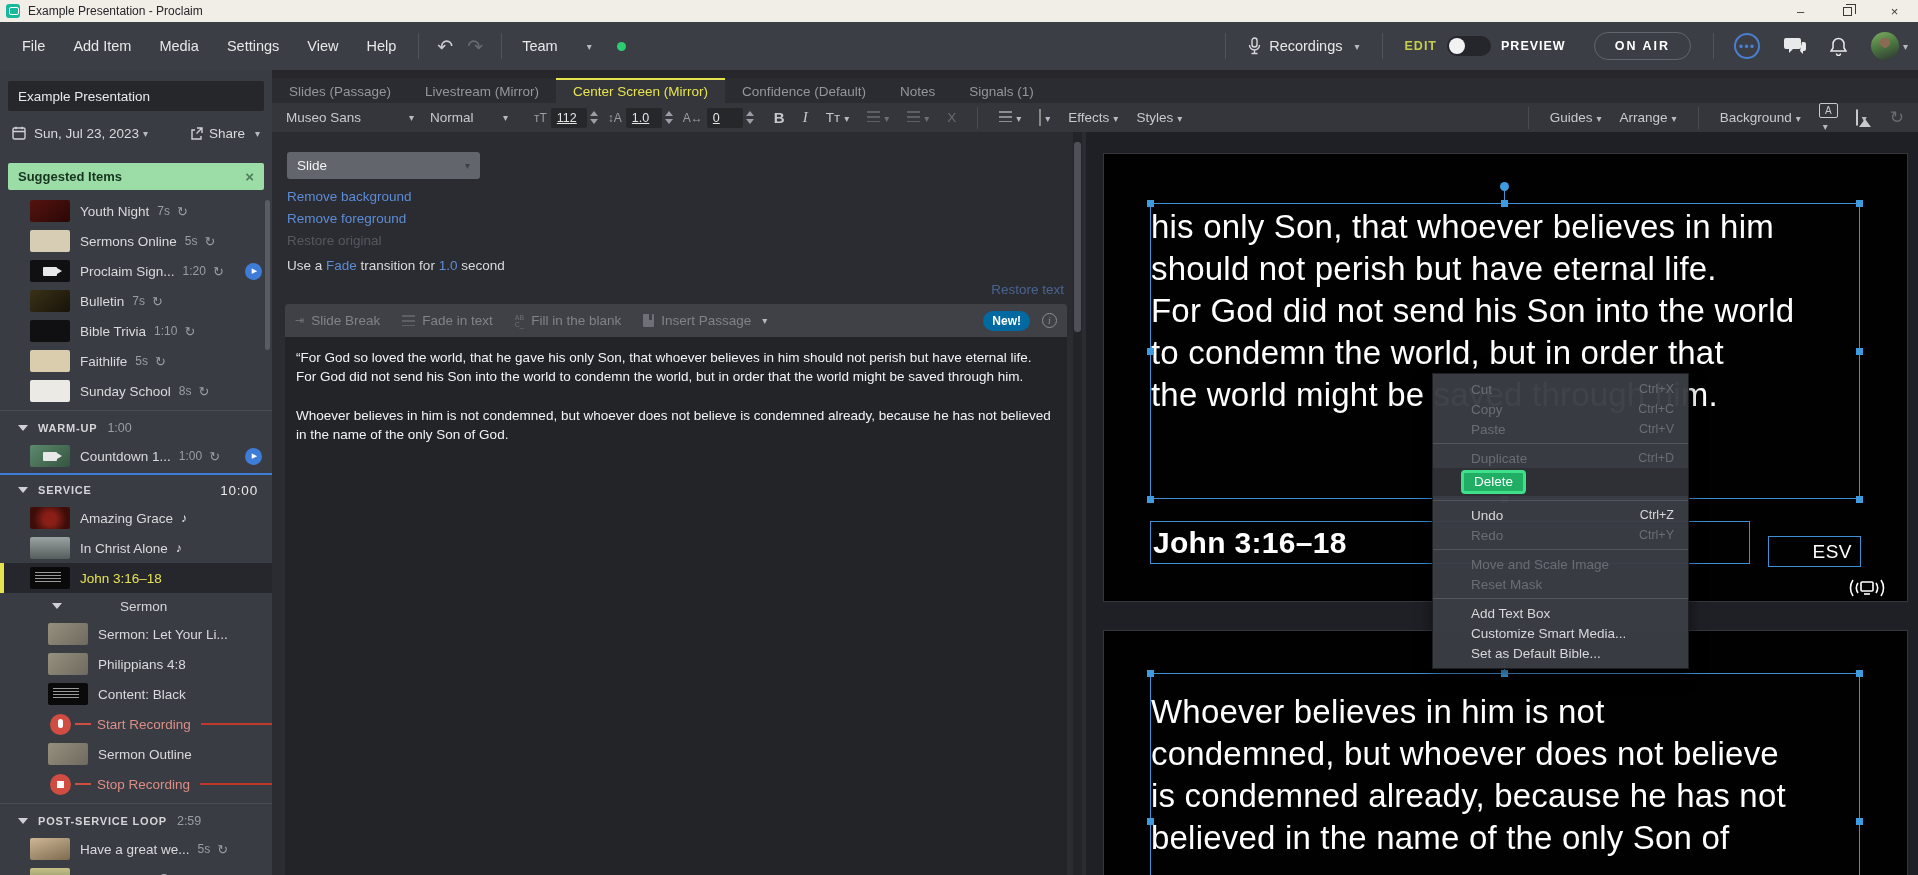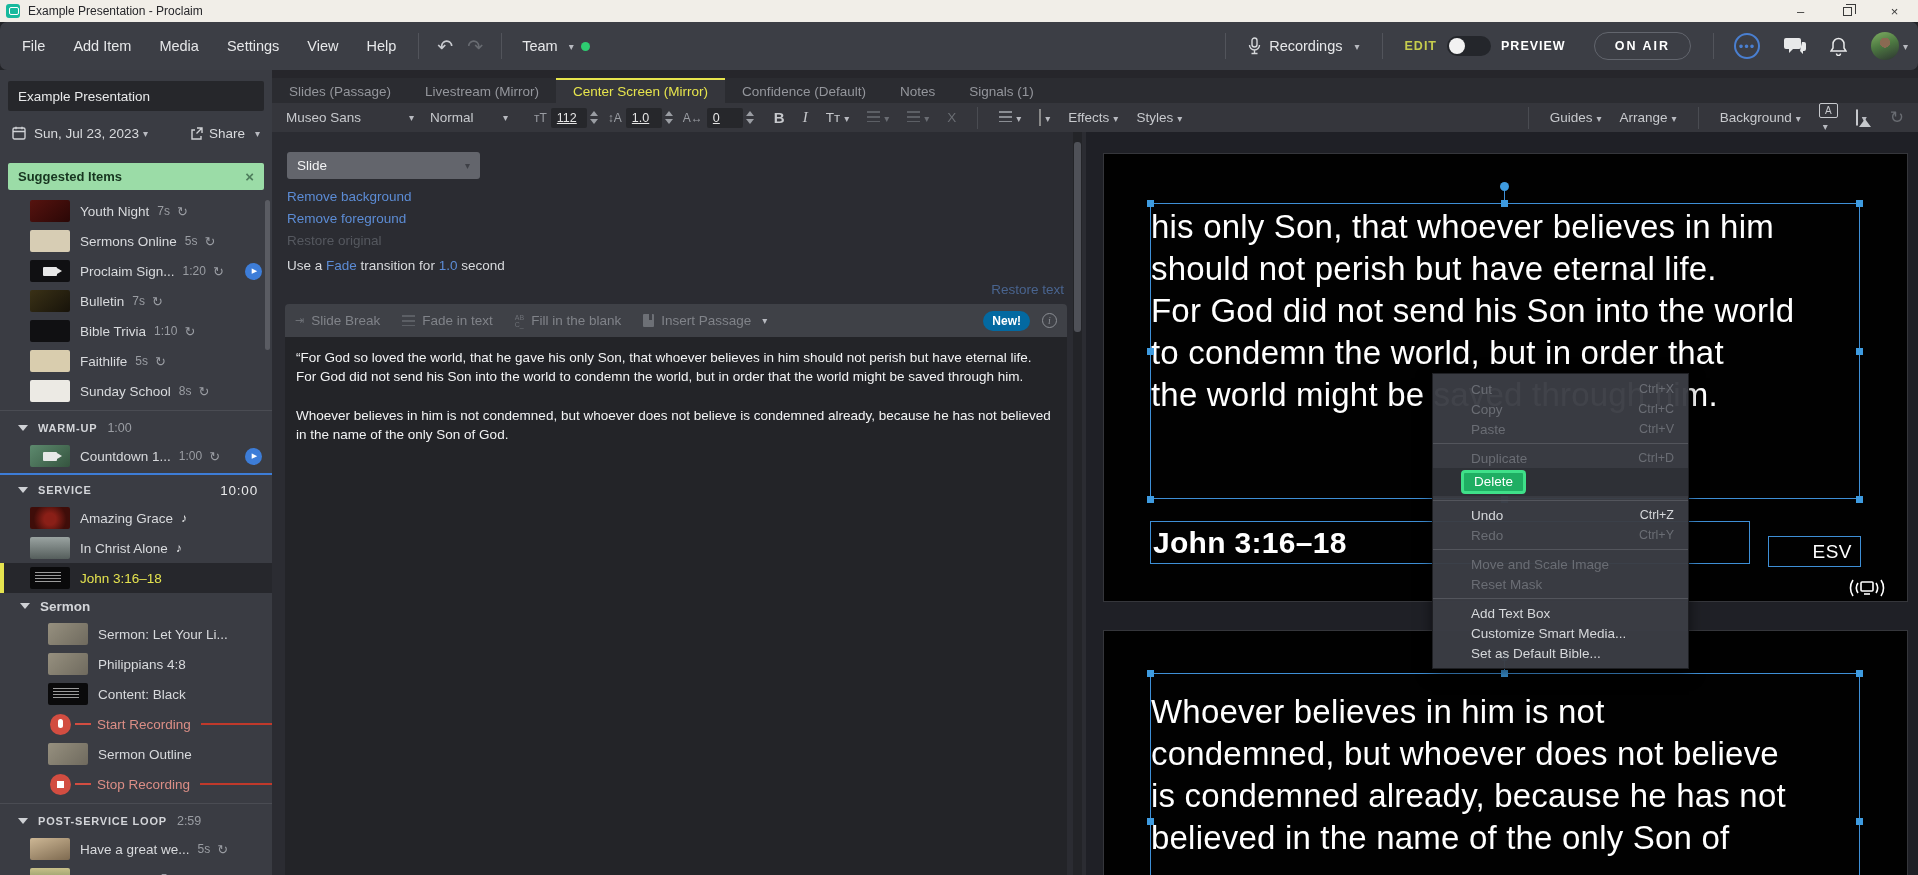--- a/index.html
+++ b/index.html
@@ -15,25 +15,25 @@
               border:1.4px solid #fff; border-radius:2px; }
   .win-controls { margin-left:auto; display:flex; height:100%; }
   .win-btn { width:47px; height:100%; display:flex; align-items:center; justify-content:center;
              color:#3a3a3a; font-size:13px; }
   .restore-glyph { width:9px; height:9px; border:1.2px solid #3a3a3a; position:relative; }
   .restore-glyph::before { content:""; position:absolute; left:2px; top:-4px; width:9px; height:9px;
              border:1.2px solid #3a3a3a; border-left:none; border-bottom:none; }
 
   
   .menubar { position:absolute; left:0; top:22px; width:1918px; height:48px; background:#3c3e45;
-             display:flex; align-items:center; color:#e6e7e9; font-size:14.5px;border-radius:7px; }
+             display:flex; align-items:center; color:#e6e7e9; font-size:14.5px; }
   .menubar .mitem { padding:6px 14px; cursor:default; }
   .msep { width:1px; height:26px; background:#52545b; margin:0 8px; }
   .undo-redo { display:flex; gap:14px; font-size:19px; padding:0 10px; }
-  .team { display:flex; align-items:center; gap:7px; padding:0 12px; }
+  .team { display:flex; align-items:center; gap:25px; padding:0 12px; }
   .dot-green { width:9px; height:9px; border-radius:50%; background:#2ecc71; }
   .caret { font-size:10px; color:#b8bac0; margin-left:4px; }
   .mb-right { margin-left:auto; display:flex; align-items:center; }
   .recordings { display:flex; align-items:center; gap:8px; padding:0 14px; }
   .edit-toggle-group { display:flex; align-items:center; gap:10px; padding:0 14px; }
   .lbl-edit { color:#c6cd4d; font-weight:bold; font-size:12.5px; letter-spacing:1px; }
   .lbl-preview { color:#fff; font-weight:bold; font-size:12.5px; letter-spacing:1px; }
   .toggle { width:44px; height:20px; border-radius:10px; background:#24262b; position:relative; }
   .toggle-knob { position:absolute; left:2px; top:2px; width:16px; height:16px; border-radius:50%; background:#f2f2f2; }
   .onair { border:1.5px solid #62656d; border-radius:16px; padding:6px 20px; color:#fff;
@@ -389,21 +389,21 @@
   <div class="row ind1">
     <div class="thumb t-christ"></div>
     <span>In Christ Alone</span>
       <span class="music">♪</span>
   </div>
   <div class="row ind1 sel-row">
     <div class="sel-bar"></div>
     <div class="thumb t-textslide"></div>
     <span class="sel-label">John 3:16–18</span>
   </div>
-  <div class="sec-head" style="padding-left:20px; font-size:13.5px; font-weight:bold; letter-spacing:0; text-transform:none;">
+  <div class="sec-head" style="padding-left:52px; font-size:13.5px; font-weight:normal; letter-spacing:0; text-transform:none;gap:48px;">
     <span class="tri"></span>
     <span>Sermon</span>
   </div>
   <div class="row ind2">
     <div class="thumb t-blur"></div>
     <span>Sermon: Let Your Li...</span>
   </div>
   <div class="row ind2">
     <div class="thumb t-blur"></div>
     <span>Philippians 4:8</span>

